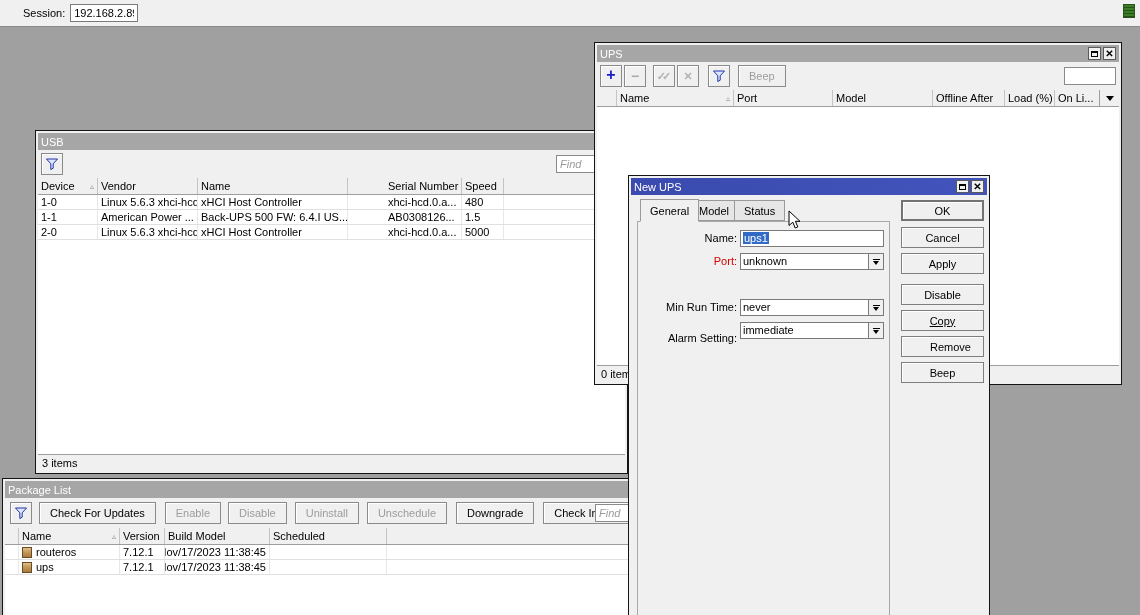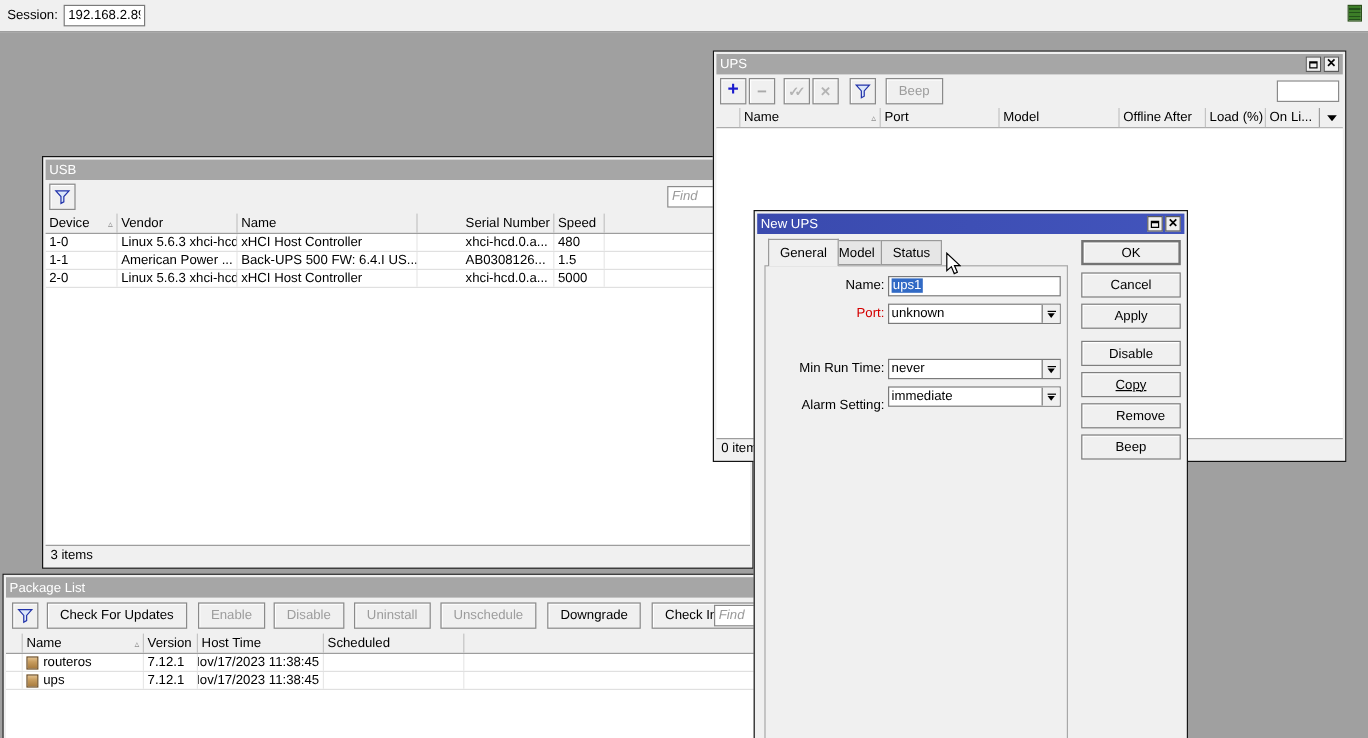--- a/index.html
+++ b/index.html
@@ -1,21 +1,21 @@
 <!DOCTYPE html>
 <html><head>
 <meta charset="utf-8">
 <style>
   * { margin:0; padding:0; box-sizing:border-box; }
   html,body { width:1140px; height:615px; overflow:hidden; }
   body { font-family:"Liberation Sans", sans-serif; font-size:11px; color:#000; background:#a0a0a0; position:relative; }
 
   
   .topbar { position:absolute; left:0; top:0; width:1140px; height:27px; background:#f0f0f0; border-bottom:1px solid #8a8a8a; display:flex; align-items:center; z-index:5; }
-  .topbar label { margin-left:6px; margin-right:5px; }
+  .topbar label { margin-left:23px; margin-right:5px; }
   .session-input { width:68px; height:18px; border:1px solid #7a7a7a; background:#fff; font-family:"Liberation Sans",sans-serif; font-size:11px; padding:0 3px; }
   .traffic { position:absolute; right:5px; top:4px; width:12px; height:14px; border:1px solid #2c511c; background:repeating-linear-gradient(180deg,#3c7d27 0px,#3c7d27 2px,#23511a 2px,#23511a 3px); }
 
   
   .window { position:absolute; background:#f0f0f0; border:1px solid #141414; padding:2px; display:flex; flex-direction:column; }
   .titlebar { height:17px; flex:0 0 17px; background:#a6a6a6; color:#fff; display:flex; align-items:center; padding:0 3px; }
   .titlebar.active { background:linear-gradient(90deg,#3a4aae,#4254bc); }
   .titlebar .t-label { flex:1; white-space:nowrap; overflow:hidden; }
   .tb-btn { width:13px; height:13px; background:#f0f0f0; border:1px solid #5a5a5a; margin-left:2px; display:flex; align-items:center; justify-content:center; color:#000; }
   .max-glyph { width:7px; height:6px; border:1px solid #000; border-top:2px solid #000; }
@@ -230,21 +230,21 @@
     <span class="txt-btn" style="margin-left:9px;">Check Installation</span>
     <input class="find-input" style="position: absolute; left: 590px; width: 66px;" placeholder="Find">
   </div>
   <div class="grid-hdr">
     <span class="hcell c-pkg-blank"></span>
     <span class="hcell c-pkg-name">
         <span>Name</span>
         <span class="sort">▵</span>
       </span>
     <span class="hcell c-pkg-ver">Version</span>
-    <span class="hcell c-pkg-bt">Host Time</span>
+    <span class="hcell c-pkg-bt">Build Model</span>
     <span class="hcell c-pkg-sch">Scheduled</span>
     <span class="hcell c-pkg-fill"></span>
   </div>
   <div class="list">
     <div class="lrow">
       <span class="lcell c-pkg-blank"></span>
       <span class="lcell c-pkg-name">
           <span class="pkg-icon"></span>
           <span>routeros</span>
         </span>

